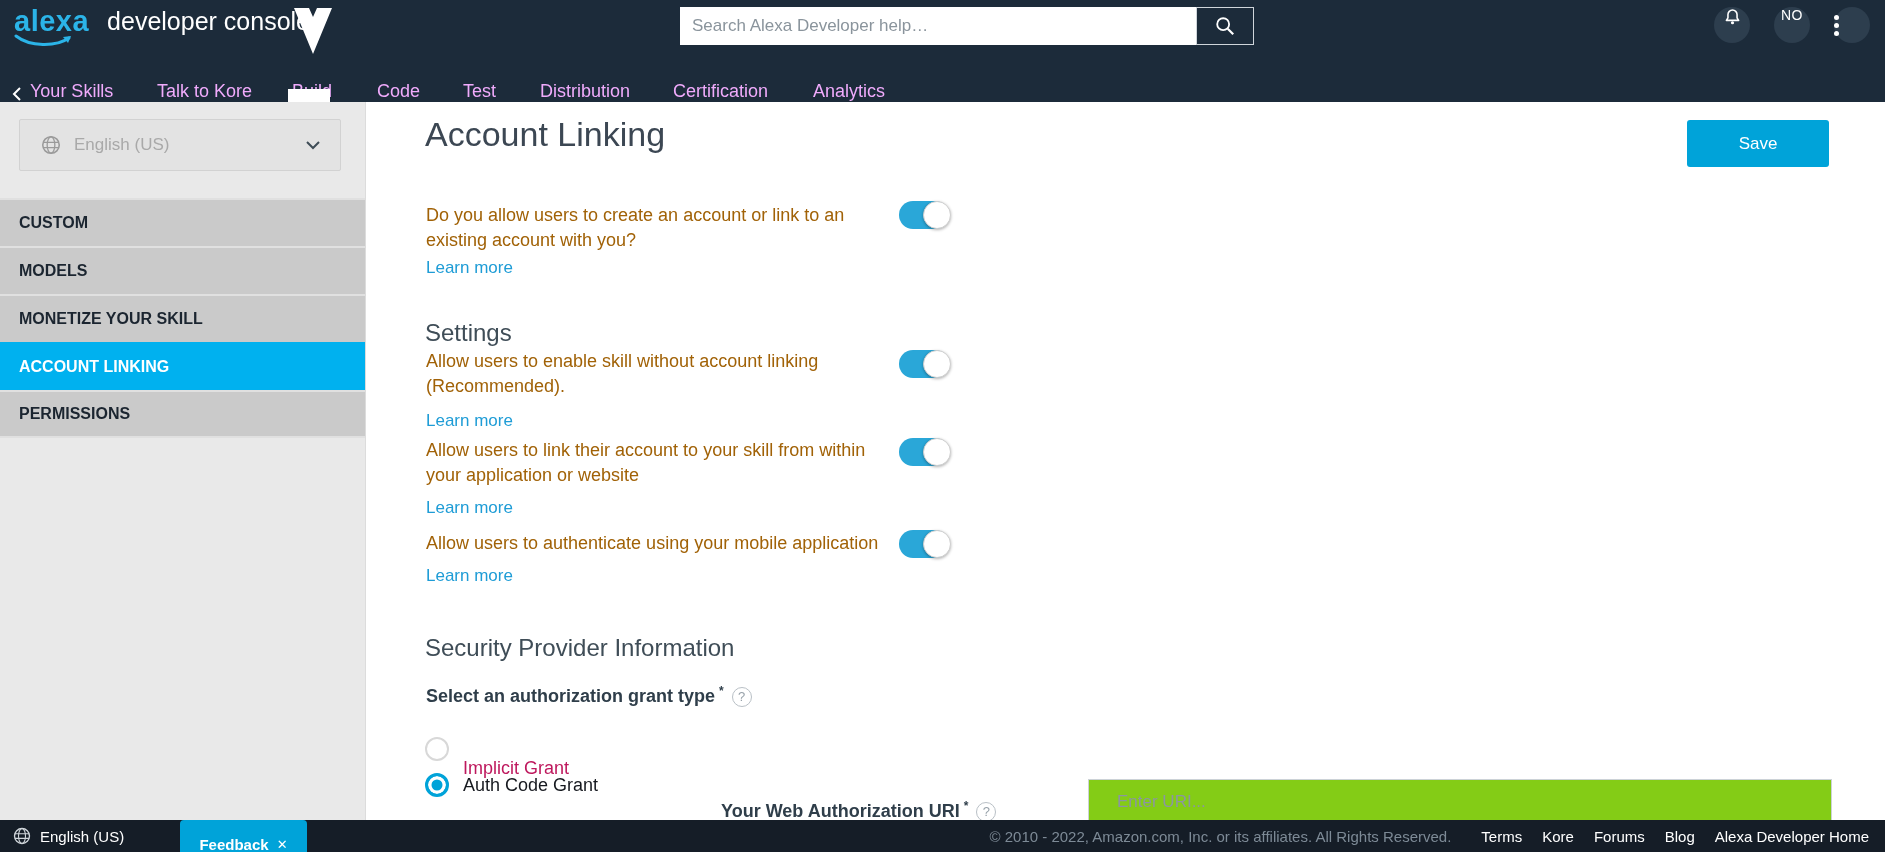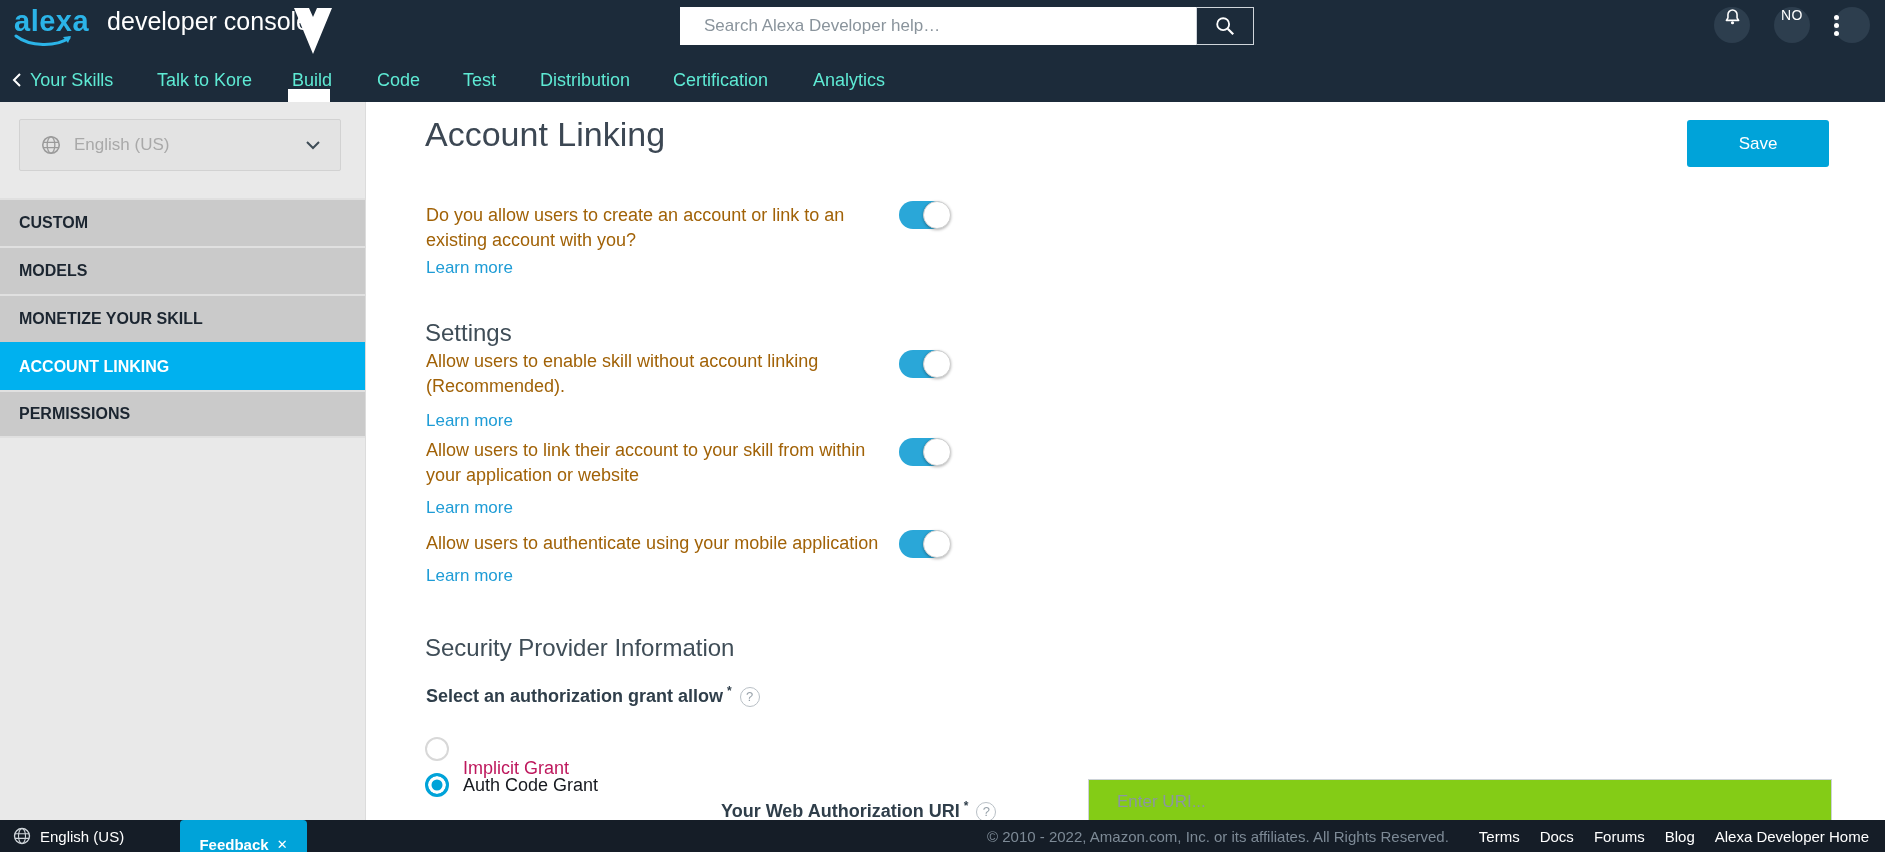--- a/index.html
+++ b/index.html
@@ -9,35 +9,35 @@
 
   
   .topbar { position:absolute; top:0; left:0; width:1885px; height:102px;
     background:var(--header-bg); z-index:5; }
   .logo-block { position:absolute; left:14px; top:6px; display:flex; align-items:flex-start; }
   .logo-alexa { color:var(--logo-cyan); font-size:29px; font-weight:600; letter-spacing:.5px; line-height:30px; }
   .logo-smile { display:block; margin-top:-2px; }
   .logo-secondary { color:#fff; font-size:25px; font-weight:300; margin-left:18px; margin-top:1px; }
   .searchbar { position:absolute; left:680px; top:7px; height:38px; display:flex; }
   .searchbar input { width:516px; height:38px; border:none; outline:none; background:#fff;
-    padding:0 24px; font-size:17px; color:#333; font-family:inherit; }
+    padding:0 12px; font-size:17px; color:#333; font-family:inherit; }
   .searchbar input::placeholder { color:#8a949c; }
   .search-btn { width:58px; height:38px; background:var(--header-bg); border:1px solid #cfd5da;
     display:flex; align-items:center; justify-content:center; cursor:pointer; }
   .hdr-circle { position:absolute; top:7px; width:36px; height:36px; border-radius:50%;
     background:#2d3e4e; display:flex; align-items:flex-start; justify-content:center; }
   .hdr-circle.bell { left:1714px; }
   .hdr-circle.avatar { left:1774px; color:#fff; font-size:14px; letter-spacing:.5px; }
   .hdr-circle.kebab { left:1834px; flex-direction:column; gap:3px; }
   .kebab-dot { width:5px; height:5px; border-radius:50%; background:#fff; }
 
   
   .navrow { position:absolute; left:0; top:58px; width:1885px; height:44px; }
-  .nav-item { position:absolute; top:0; height:44px; display:flex; align-items:center;
-    color:#5eead4; font-size:18px; cursor:pointer; white-space:nowrap; }
+  .nav-item { position:absolute; top:0; height:44px; display:flex; align-items:flex-end;
+    color:#f0abfc; font-size:18px; cursor:pointer; white-space:nowrap; }
   .nav-back { left:12px; gap:8px; }
   .skill-logo { position:absolute; left:292px; top:8px; z-index:6; }
   .build-indicator { position:absolute; left:288px; top:89px; width:42px; height:13px; background:#fff; }
 
   
   .sidebar { position:absolute; left:0; top:102px; width:366px; height:718px;
     background:#e9e9e9; border-right:1px solid #dcdcdc; }
   .lang-select { position:absolute; left:19px; top:17px; width:322px; height:52px;
     background:#e3e3e3; border:1px solid #d2d2d2; border-radius:2px;
     display:flex; align-items:center; padding:0 20px; cursor:pointer; }
@@ -236,21 +236,21 @@
 
     <div class="body-text" style="top:429px">Allow users to authenticate using your mobile application</div>
     <div class="switch" style="top:428px">
       <div class="knob"></div>
     </div>
     <a class="learn-more" style="top:464px">Learn more</a>
 
     <h2 class="section-heading" style="top:532px">Security Provider Information</h2>
 
     <div class="label-row" style="top:584px">
-      <span>Select an authorization grant allow</span>
+      <span>Select an authorization grant type</span>
       <sup>*</sup>
       <span class="help">
         <span>?</span>
       </span>
     </div>
 
     <div class="radio-row disabled" style="top:616px">
       <span class="radio"></span>
       <span class="opt-label">Implicit Grant</span>
     </div>
@@ -282,20 +282,20 @@
     </div>
 
     <button class="feedback-btn">
       <span>Feedback</span>
       <span class="feedback-x">✕</span>
     </button>
 
     <div class="footer-right">
       <span class="copyright">© 2010 - 2022, Amazon.com, Inc. or its affiliates. All Rights Reserved.</span>
       <a class="footer-link">Terms</a>
-      <a class="footer-link">Docs</a>
+      <a class="footer-link">Kore</a>
       <a class="footer-link">Forums</a>
       <a class="footer-link">Blog</a>
       <a class="footer-link">Alexa Developer Home</a>
     </div>
   </div>
 
 </div>
 
 </body></html>

